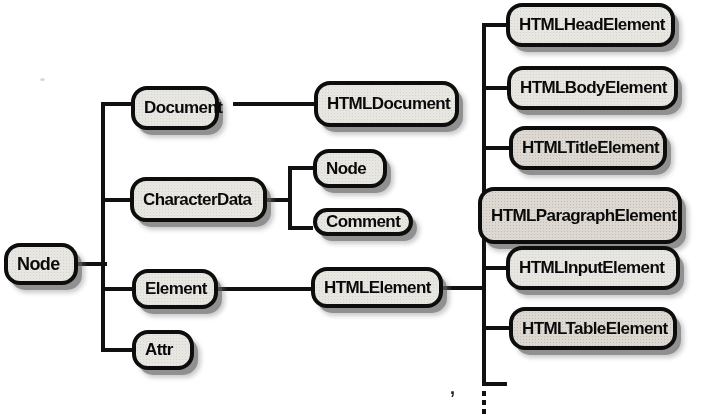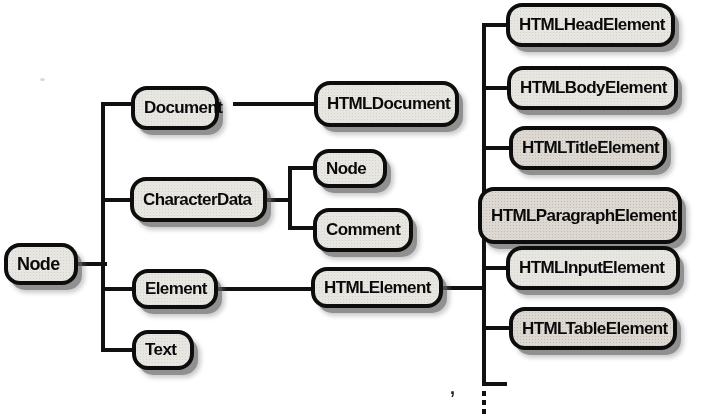--- a/index.html
+++ b/index.html
@@ -97,30 +97,30 @@
   <div class="nbox" style="left:131px;top:86px;width:88px;height:44px">
       <span>Document</span>
     </div>
   <div class="nbox" style="left:130px;top:177px;width:137px;height:45px">
       <span>CharacterData</span>
     </div>
   <div class="nbox" style="left:132px;top:269px;width:86px;height:40px">
       <span>Element</span>
     </div>
   <div class="nbox" style="left:132px;top:330px;width:62px;height:40px">
-      <span>Text</span>
+      <span>Attr</span>
     </div>
 
   <div class="nbox" style="left:314px;top:81px;width:145px;height:46px">
       <span>HTMLDocument</span>
     </div>
   <div class="nbox" style="left:313px;top:149px;width:74px;height:39px">
       <span>Node</span>
     </div>
-  <div class="nbox" style="left:313px;top:208px;width:100px;height:44px">
+  <div class="nbox" style="left:313px;top:208px;width:100px;height:28px">
       <span>Comment</span>
     </div>
   <div class="nbox" style="left:311px;top:267px;width:132px;height:41px">
       <span>HTMLElement</span>
     </div>
 
   <div class="nbox" style="left:506px;top:3px;width:169px;height:44px">
       <span>HTMLHeadElement</span>
     </div>
   <div class="nbox" style="left:507px;top:66px;width:171px;height:44px">

